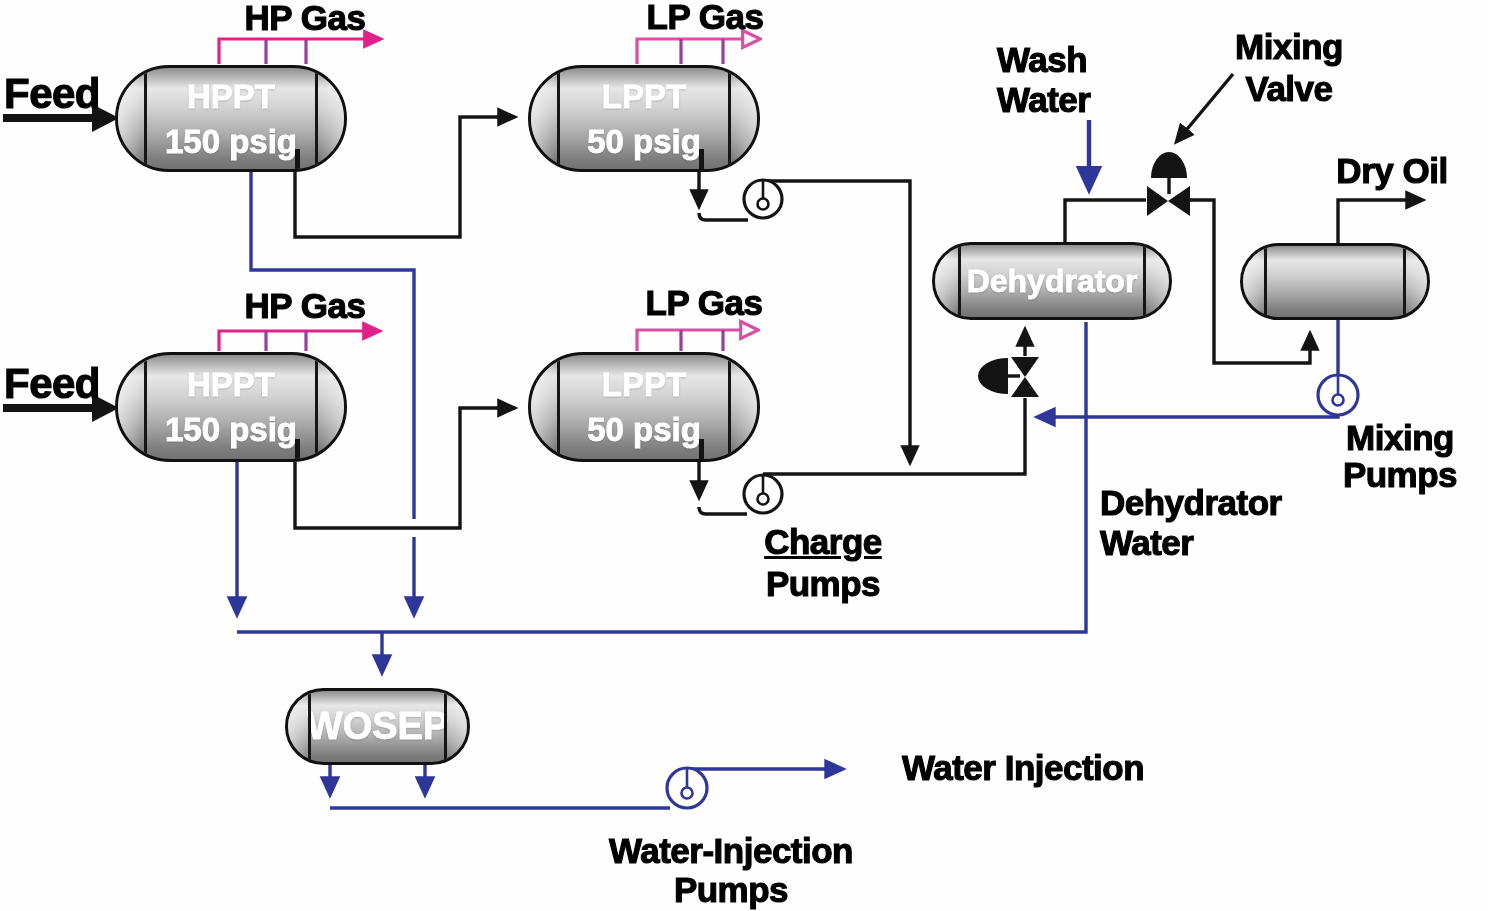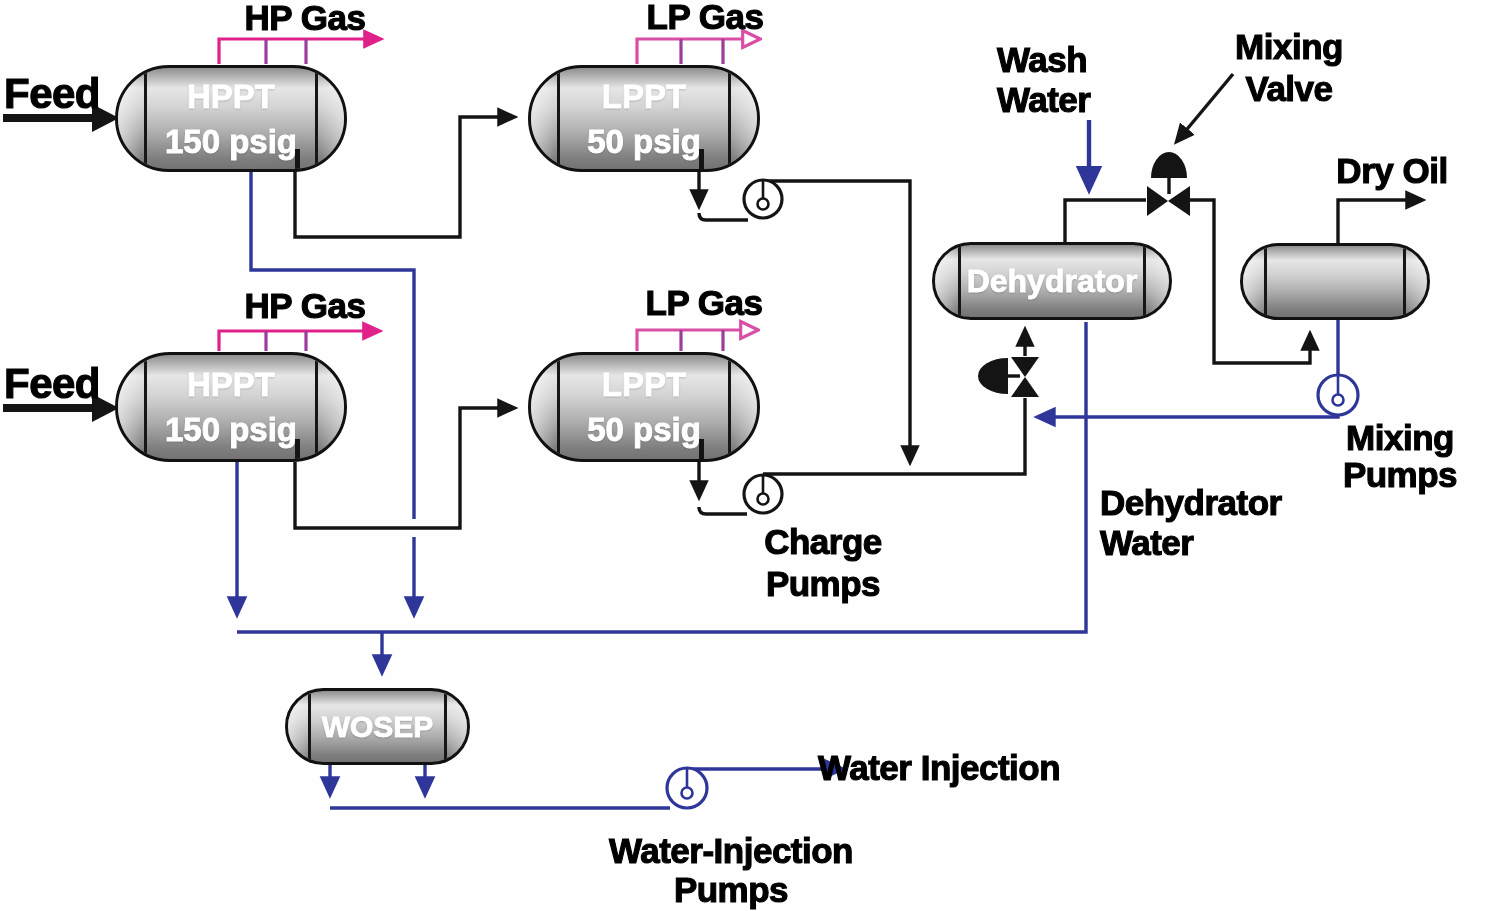--- a/index.html
+++ b/index.html
@@ -16,21 +16,21 @@
     color:#fff; font-weight:bold; text-align:center; overflow:hidden;
   }
   .seam { position:absolute; top:-2px; bottom:-2px; width:3px; background:#161616; }
   .capglow { position:absolute; top:0; bottom:0; width:24px; pointer-events:none; }
   .capglow.l { left:0; background:linear-gradient(90deg,rgba(255,255,255,.55),rgba(255,255,255,0)); }
   .capglow.r { right:0; background:linear-gradient(270deg,rgba(255,255,255,.45),rgba(255,255,255,0)); }
   .nozzle { position:absolute; bottom:0; width:5px; height:20px; background:#141414; }
   .vtxt { font-size:33px; line-height:45px; -webkit-text-stroke:0.9px #fff;
           text-shadow:0 1px 2px rgba(70,70,70,.45); white-space:nowrap; }
   .vtxt.one { font-size:32px; }
-  .vtxt.small { font-size:30px; }
+  .vtxt.small { font-size:38px; }
   .lbl {
     position:absolute; color:#000; font-weight:bold; font-size:35px; line-height:40px;
     letter-spacing:-0.5px; -webkit-text-stroke:1.1px #000; white-space:nowrap;
   }
   .lbl.center { transform:translate(-50%,-50%); text-align:center; }
   .lbl.midleft { transform:translate(0,-50%); }
   .lbl.big { font-size:42px; line-height:44px; }
   .lbl.lh42 { line-height:42px; }
   .lbl.lh37 { line-height:37px; }
   .lbl.lh39 { line-height:39px; }
@@ -234,32 +234,32 @@
     <span style="display:block;">Water</span>
   </div>
   <div class="lbl lh42 center" style="left:1289px; top:68px;">
     <span style="display:block;">Mixing</span>
     <span style="display:block;">Valve</span>
   </div>
   <div class="lbl center" style="left:1392px; top:171px;">
     <span>Dry Oil</span>
   </div>
   <div class="lbl lh42 center" style="left:823px; top:563px;">
-    <span style="display:block;">Charge</span>
+    <span style="display:block;text-decoration:underline;">Charge</span>
     <span style="display:block;">Pumps</span>
   </div>
   <div class="lbl lh37 center" style="left:1400px; top:456px;">
     <span style="display:block;">Mixing</span>
     <span style="display:block;">Pumps</span>
   </div>
   <div class="lbl" style="left:1100px; top:483px;">
     <span style="display:block;">Dehydrator</span>
     <span style="display:block;">Water</span>
   </div>
-  <div class="lbl midleft" style="left:818px; top:768px;">
+  <div class="lbl midleft" style="left:902px; top:768px;">
     <span>Water Injection</span>
   </div>
   <div class="lbl lh39 center" style="left:686px; top:870px;margin-left:45px;">
     <span style="display:block;">Water-Injection</span>
     <span style="display:block;">Pumps</span>
   </div>
 
 </div>
 
 </body></html>

